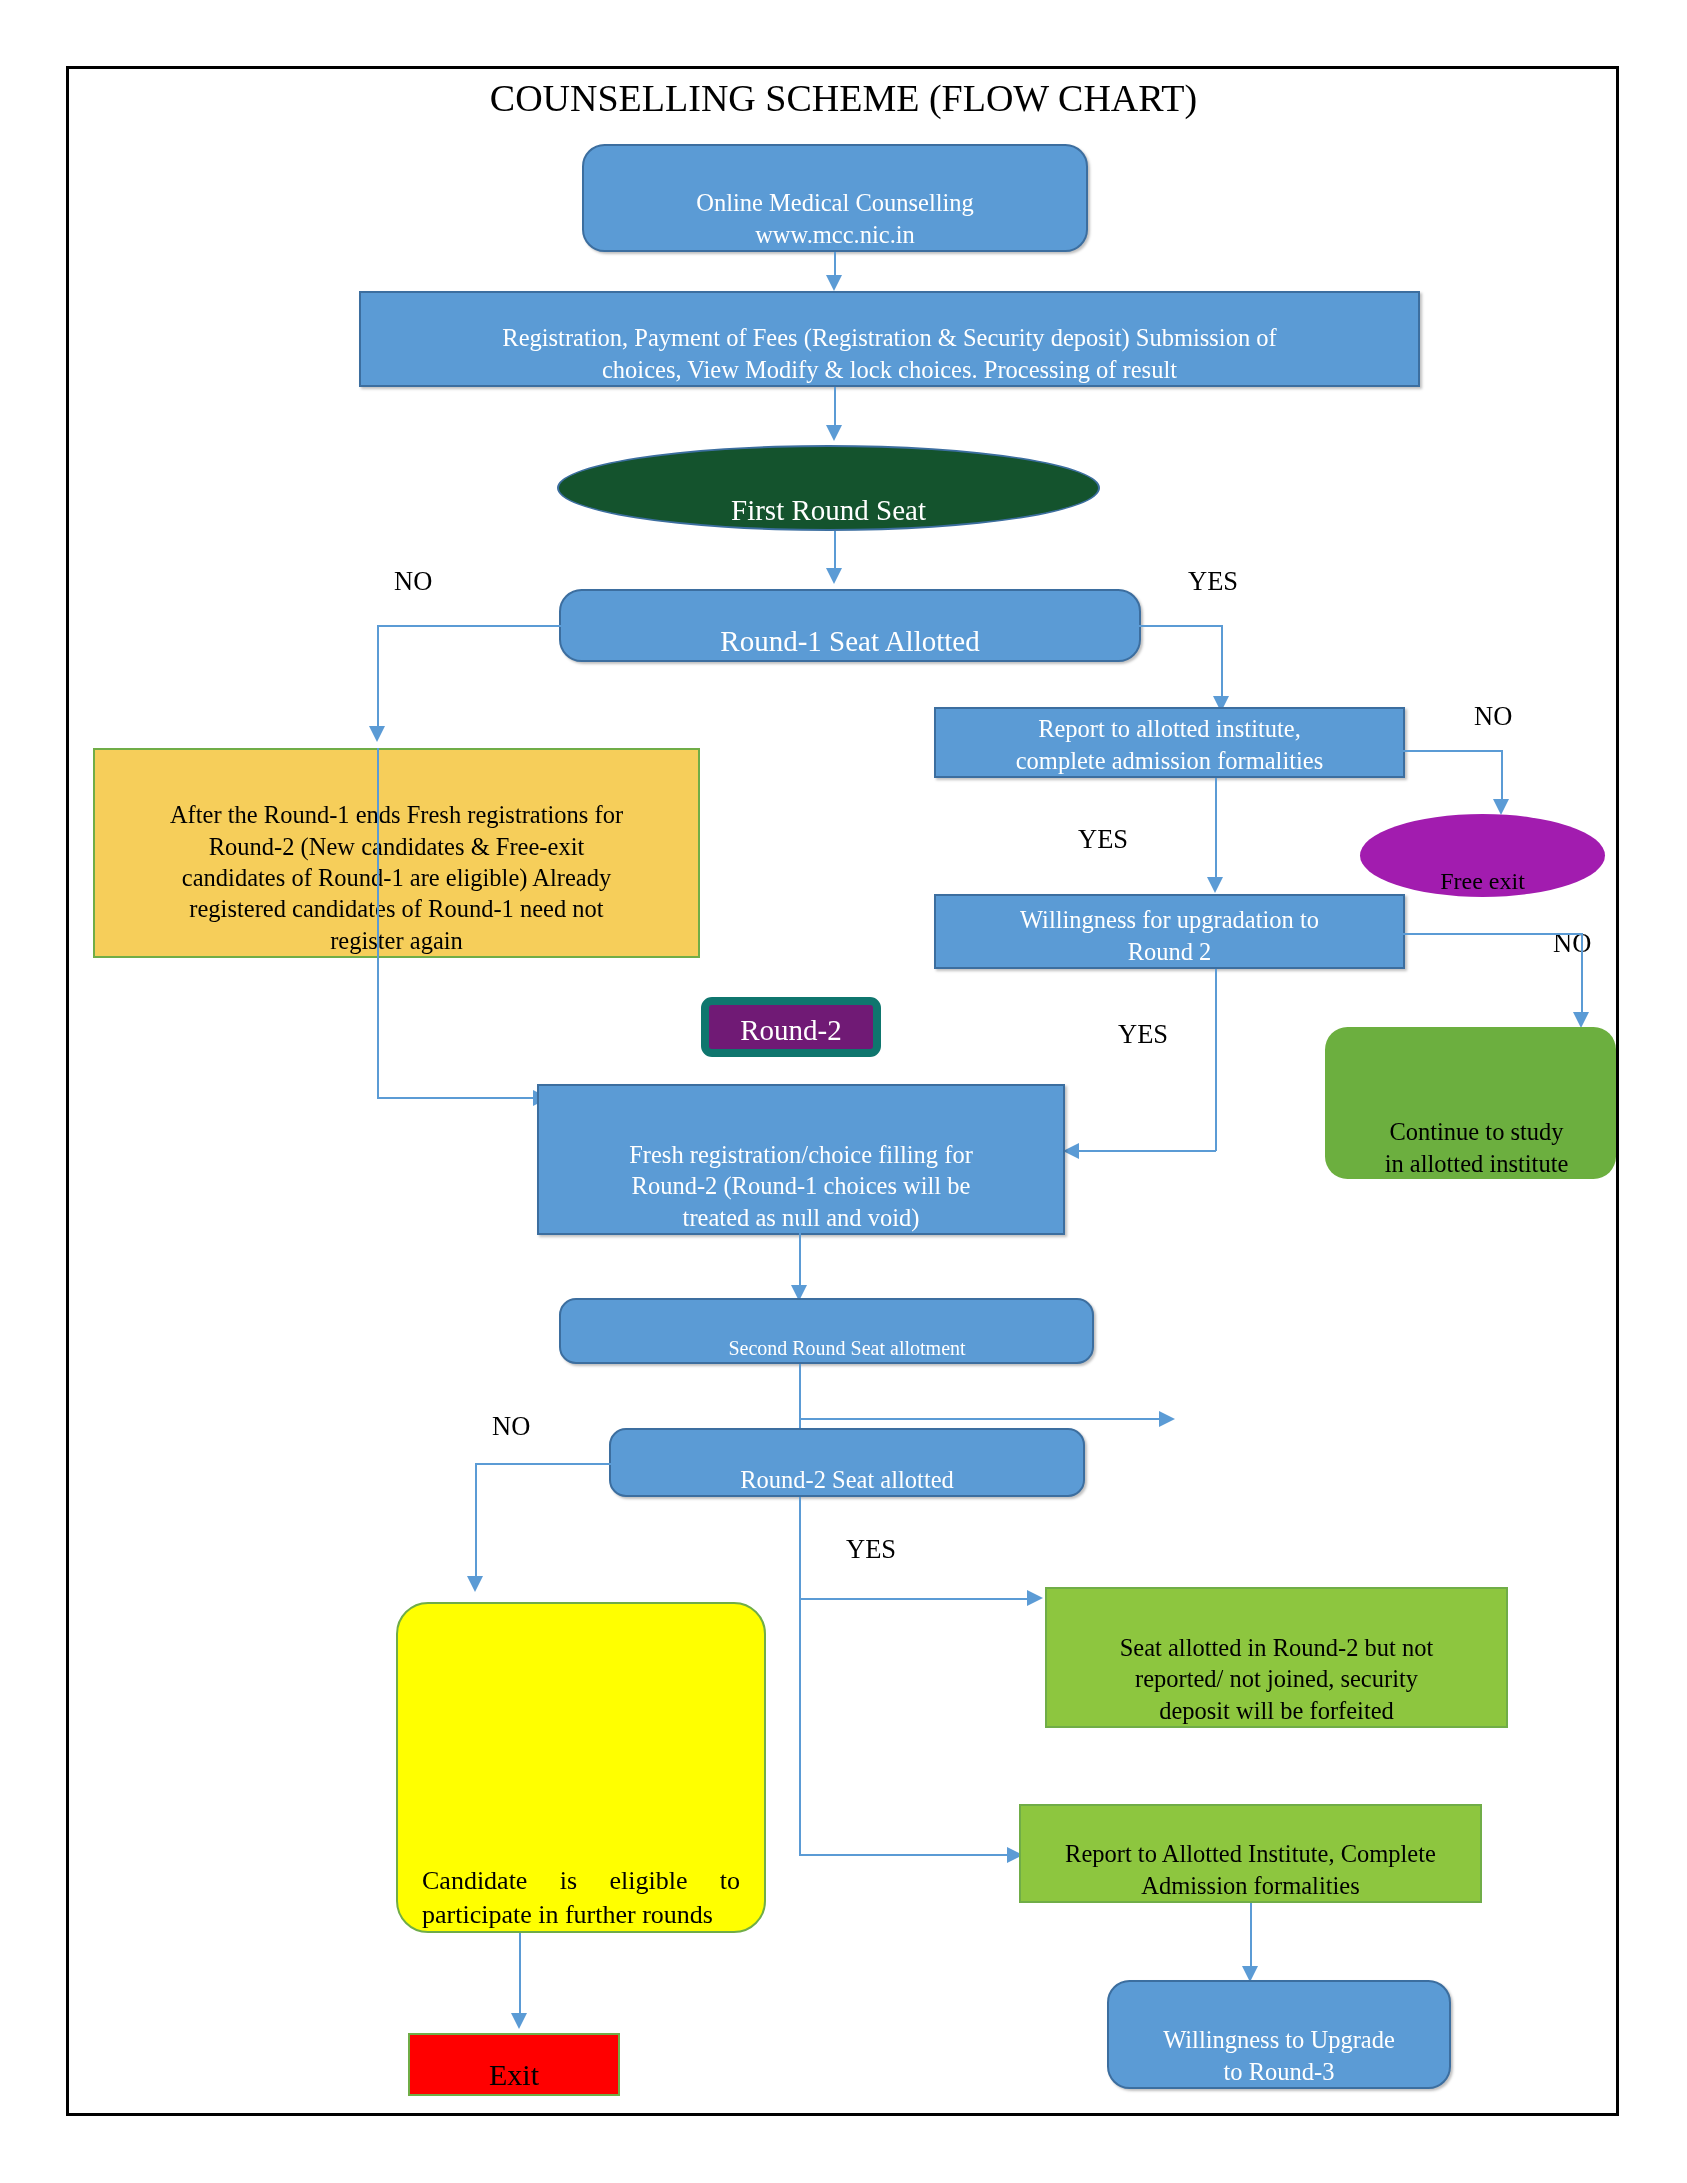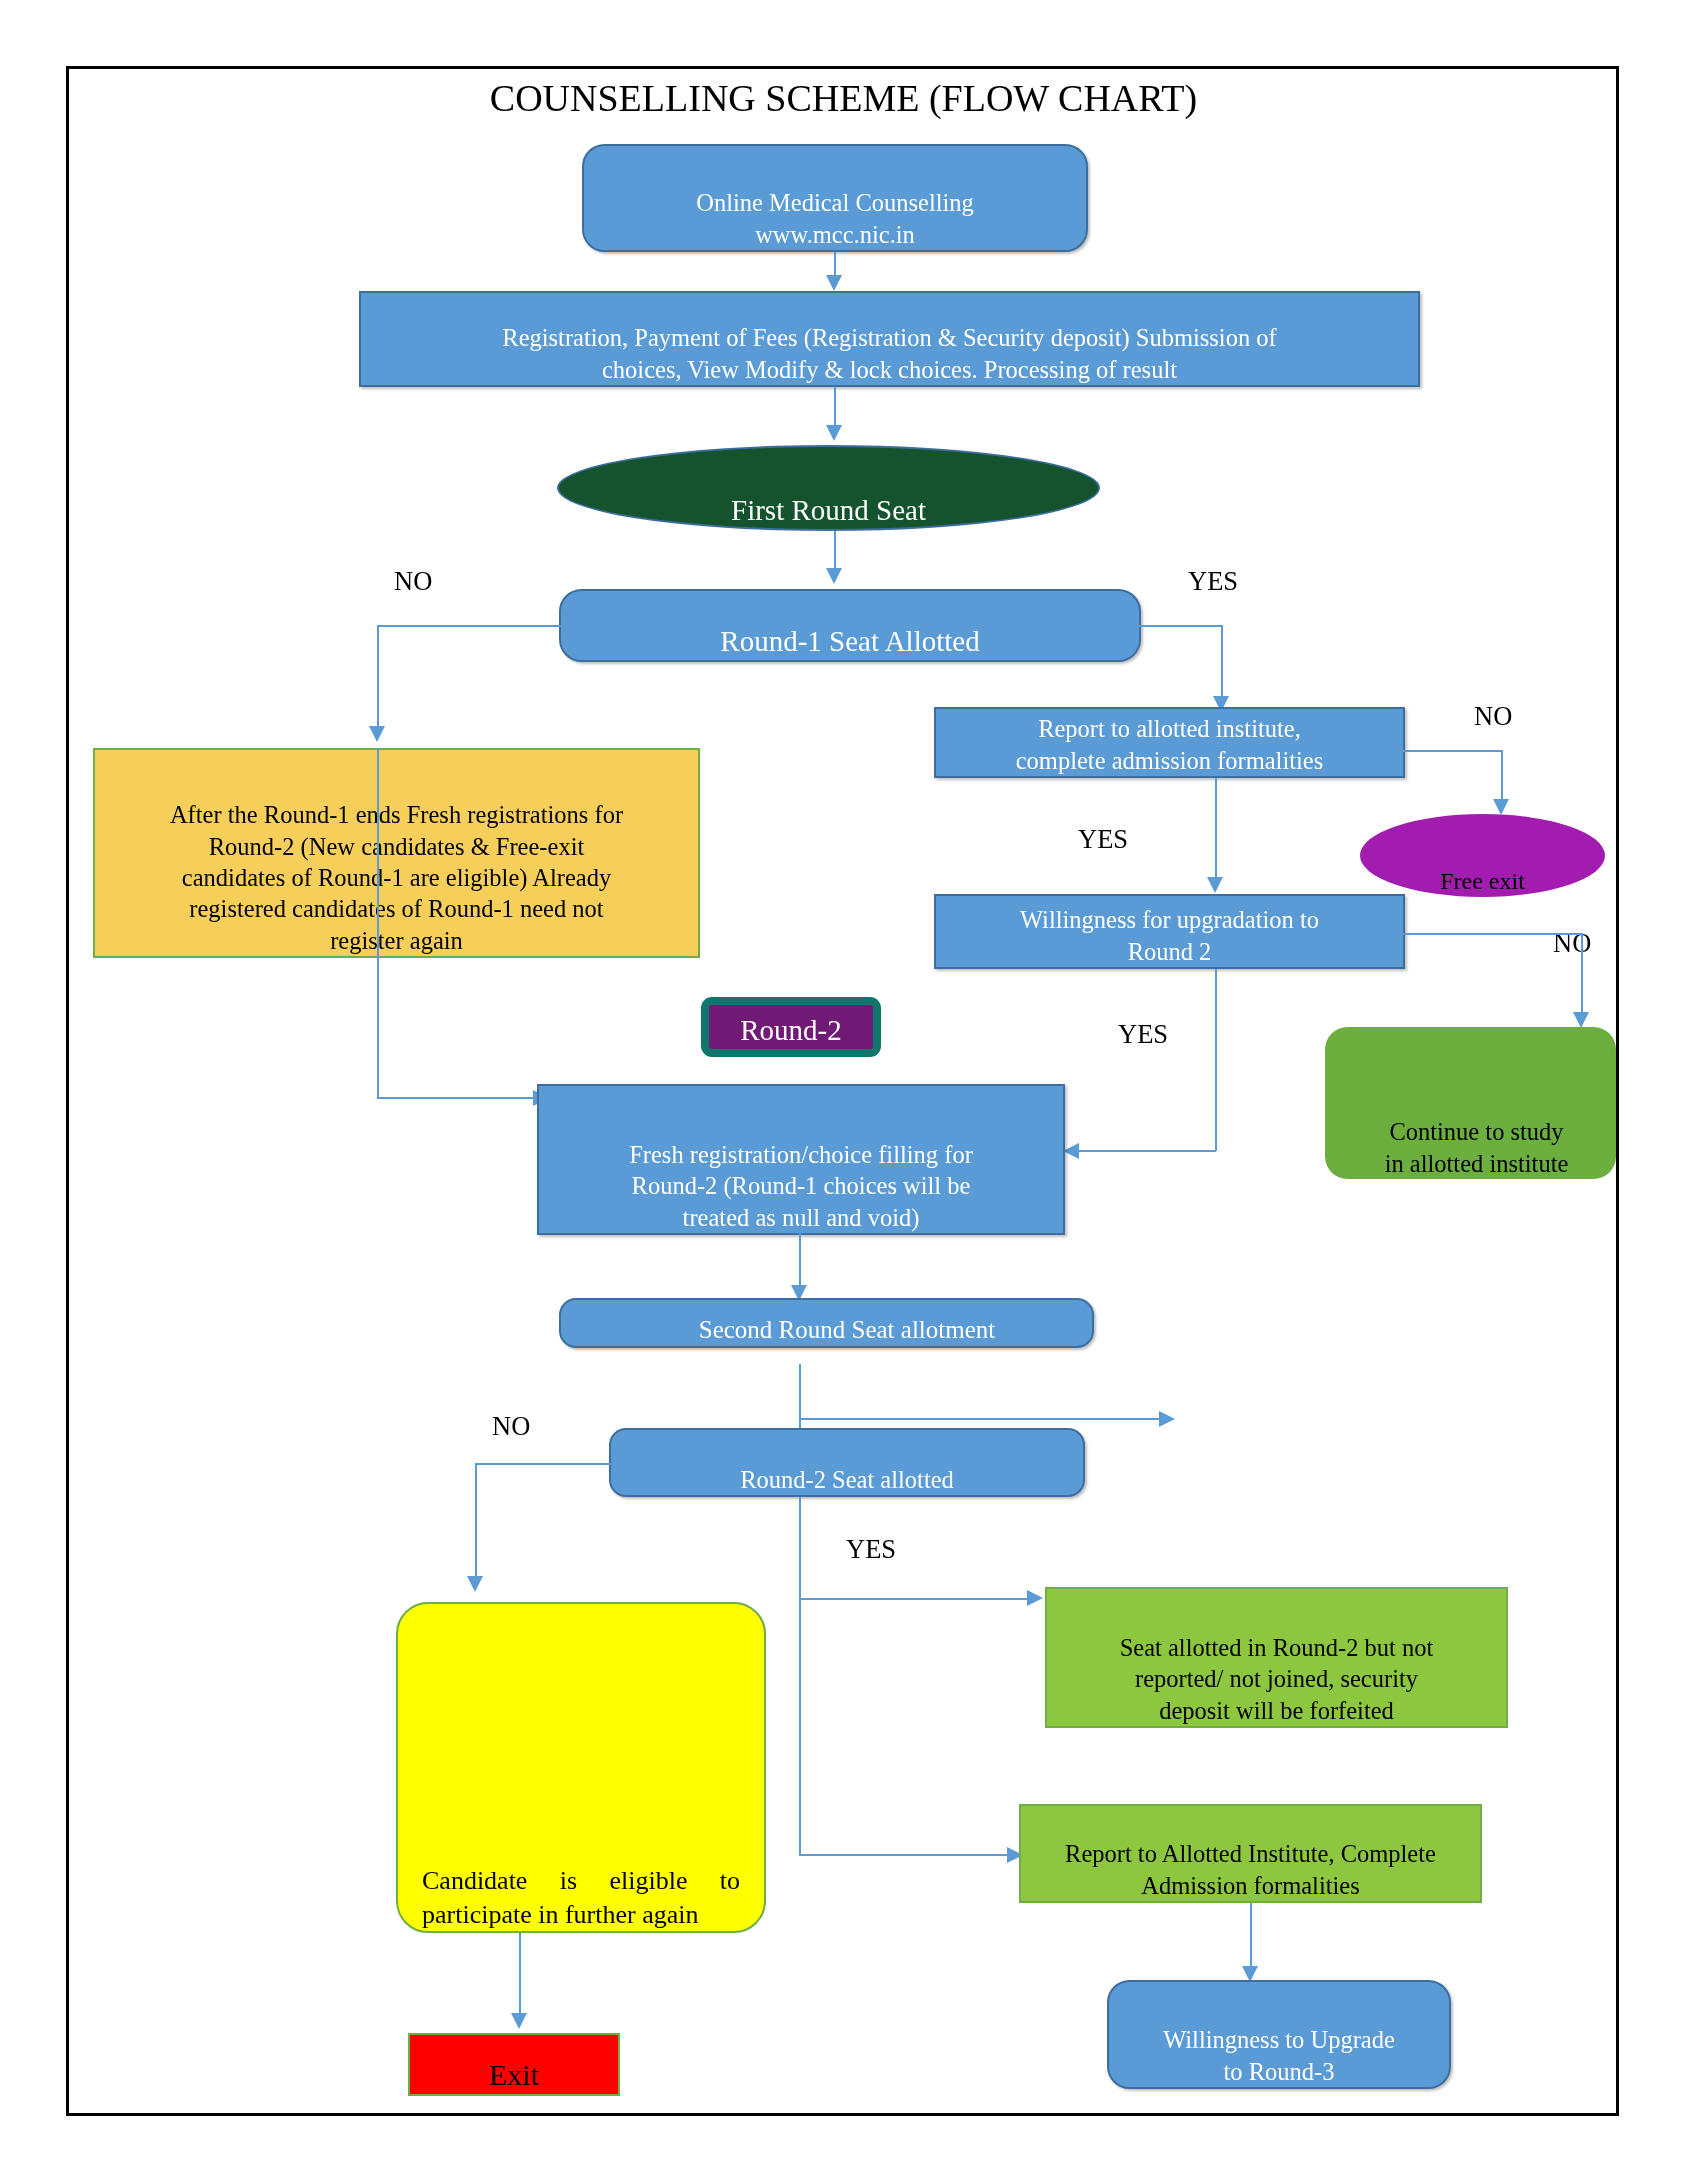--- a/index.html
+++ b/index.html
@@ -243,21 +243,21 @@
     <span class="lbl">Round-2</span>
   </div>
 
   <div class="node blue blue-shadow" style="left:537px; top:1084px; width:528px; height:151px; font-size:24.5px;">
     <span class="lbl">Fresh registration/choice filling for<br>Round-2 (Round-1 choices will be<br>treated as null and void)</span>
   </div>
 
   <div class="vline" style="left:799px; top:1213px; height:76px;"></div>
   <div class="arrow arrow-down" style="left:791px; top:1285px;"></div>
 
-  <div class="node blue rounded-md blue-shadow" style="left:559px; top:1298px; width:535px; height:50px; font-size:25px;padding-left:41px;">
+  <div class="node blue rounded-md blue-shadow" style="left:559px; top:1298px; width:535px; height:66px; font-size:20px;padding-left:41px;">
     <span class="lbl">Second Round Seat allotment</span>
   </div>
 
   <div class="vline" style="left:799px; top:1364px; height:56px;"></div>
   <div class="hline" style="left:799px; top:1418px; width:363px;"></div>
   <div class="arrow arrow-right" style="left:1159px; top:1411px;"></div>
 
   <div class="vline" style="left:799px; top:1418px; height:61px;"></div>
   <div class="arrow arrow-down" style="left:791px; top:1474px;"></div>
 
@@ -278,21 +278,21 @@
 
   <div class="vline" style="left:799px; top:1598px; height:258px;"></div>
   <div class="hline" style="left:799px; top:1854px; width:210px;"></div>
   <div class="arrow arrow-right" style="left:1007px; top:1847px;"></div>
 
   <div class="node green-rect" style="left:1045px; top:1587px; width:463px; height:141px; font-size:24.5px;">
     <span class="lbl">Seat allotted in Round-2 but not<br>reported/ not joined, security<br>deposit will be forfeited</span>
   </div>
 
   <div class="node yellow-round justified" style="left:396px; top:1602px; width:370px; height:331px; font-size:26px; justify-content:center;">
-    <span class="lbl" style="padding:0 24px;">Candidate is eligible to participate in further again</span>
+    <span class="lbl" style="padding:0 24px;">Candidate is eligible to participate in further rounds</span>
   </div>
 
   <div class="vline" style="left:519px; top:1933px; height:83px;"></div>
   <div class="arrow arrow-down" style="left:511px; top:2013px;"></div>
 
   <div class="node green-rect" style="left:1019px; top:1804px; width:463px; height:99px; font-size:24.5px;">
     <span class="lbl">Report to Allotted Institute, Complete<br>Admission formalities</span>
   </div>
 
   <div class="vline" style="left:1250px; top:1903px; height:66px;"></div>

